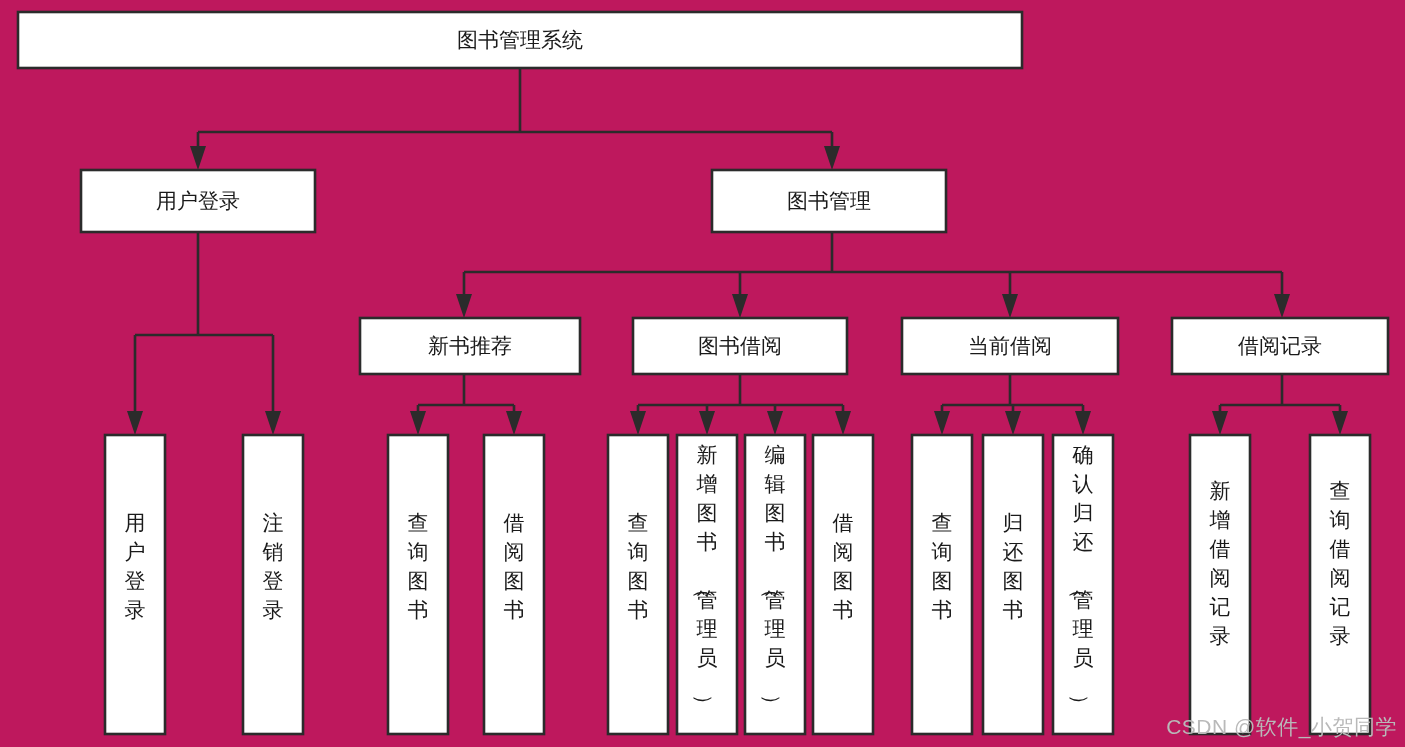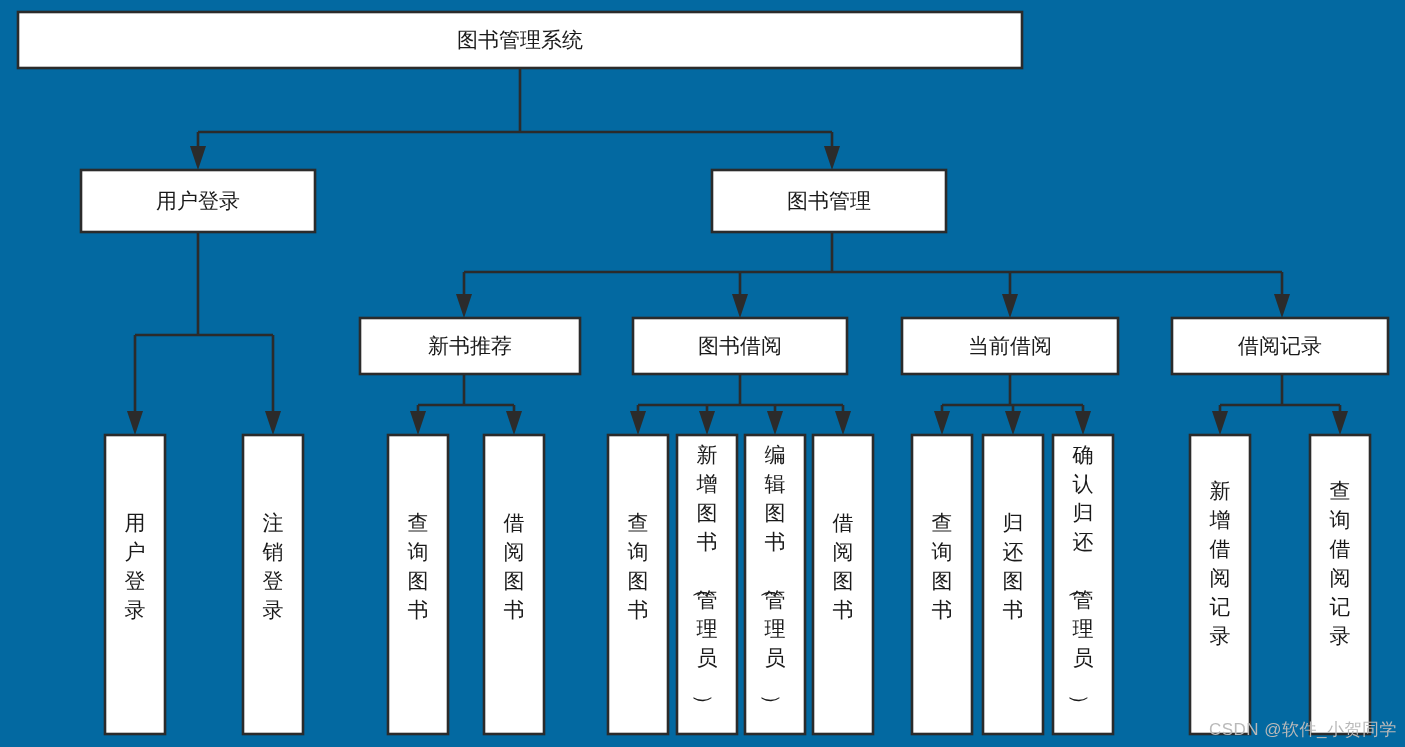--- a/index.html
+++ b/index.html
@@ -10,21 +10,21 @@
   body {
     width: 1405px;
     height: 747px;
     font-family: "Liberation Sans", "DejaVu Sans", sans-serif;
     overflow: hidden;
   }
   #diagram-root {
     position: relative;
     width: 1405px;
     height: 747px;
-    background: #0369a1;
+    background: #be185d;
   }
   svg#flow-svg {
     position: absolute;
     left: 0;
     top: 0;
     width: 1405px;
     height: 747px;
   }
   .node-box {
     fill: #ffffff;
@@ -51,21 +51,21 @@
     font-family: "Liberation Sans", "DejaVu Sans", sans-serif;
     font-size: 21px;
     fill: #1a1a1a;
     text-anchor: middle;
   }
   .watermark {
     position: absolute;
     right: 8px;
     bottom: 6px;
     font-family: "Liberation Sans", "DejaVu Sans", sans-serif;
-    font-size: 17px;
+    font-size: 21px;
     color: #b9b9b9;
     white-space: nowrap;
     letter-spacing: 0.5px;
     user-select: none;
   }
 </style>
 </head>
 <body>
 
 <div id="diagram-root">

